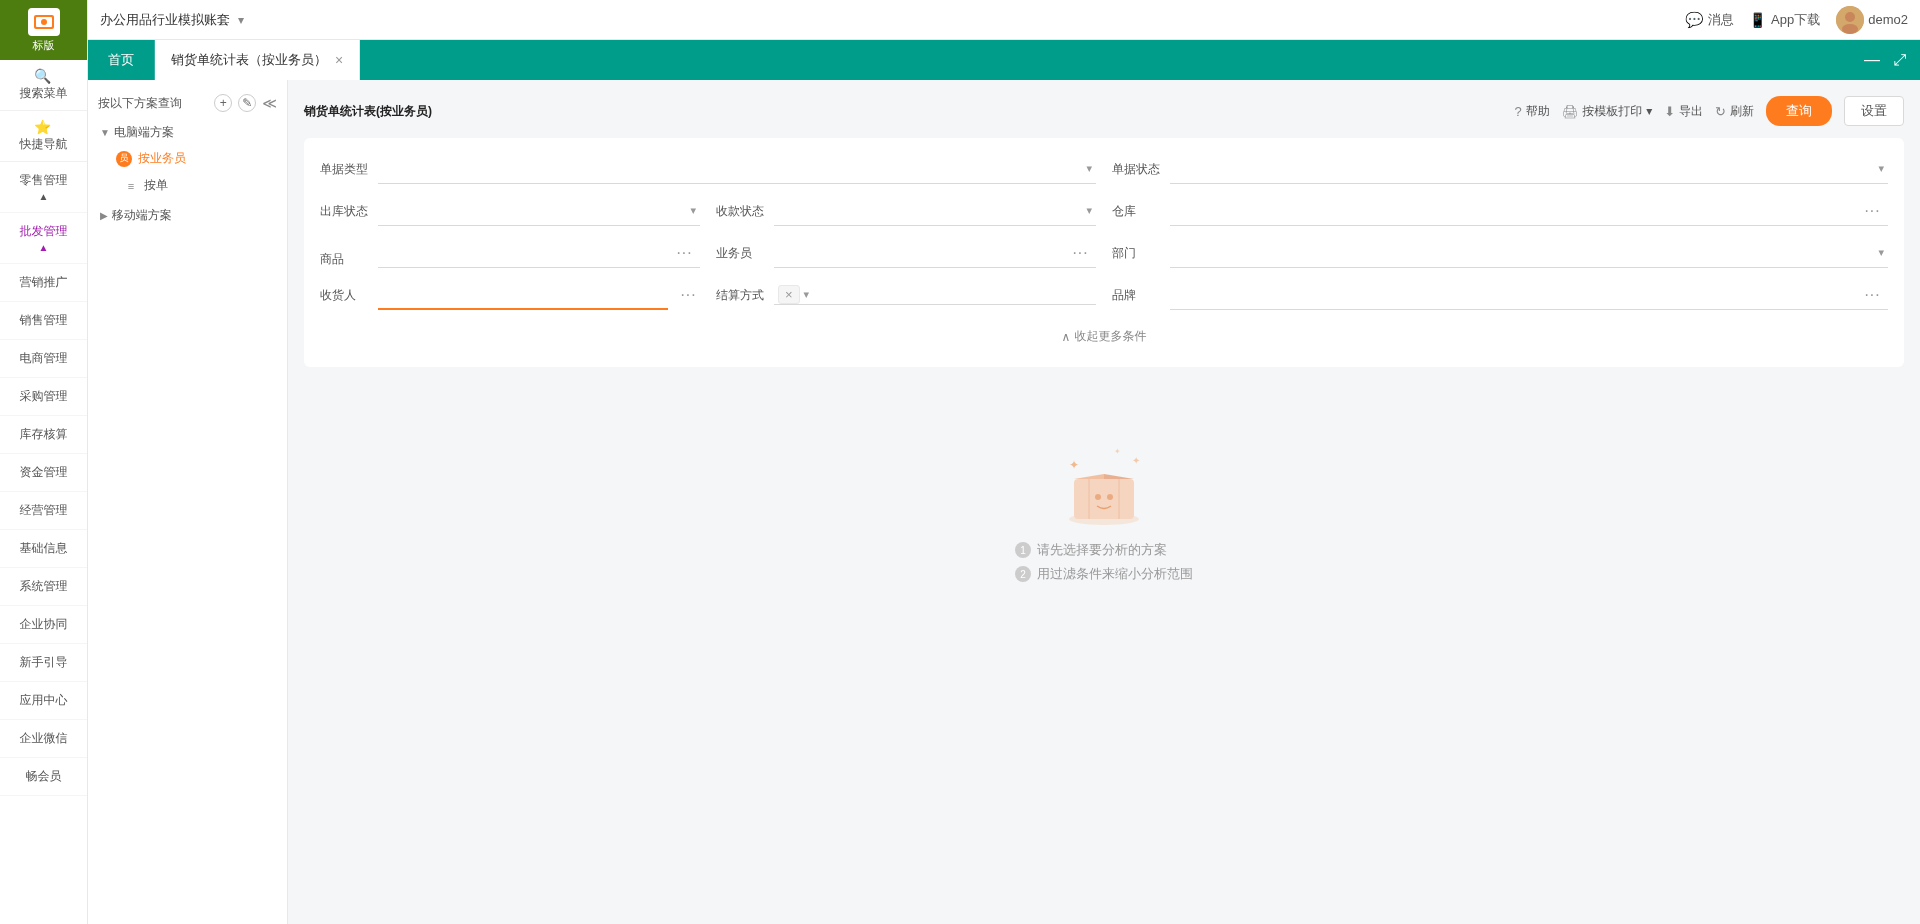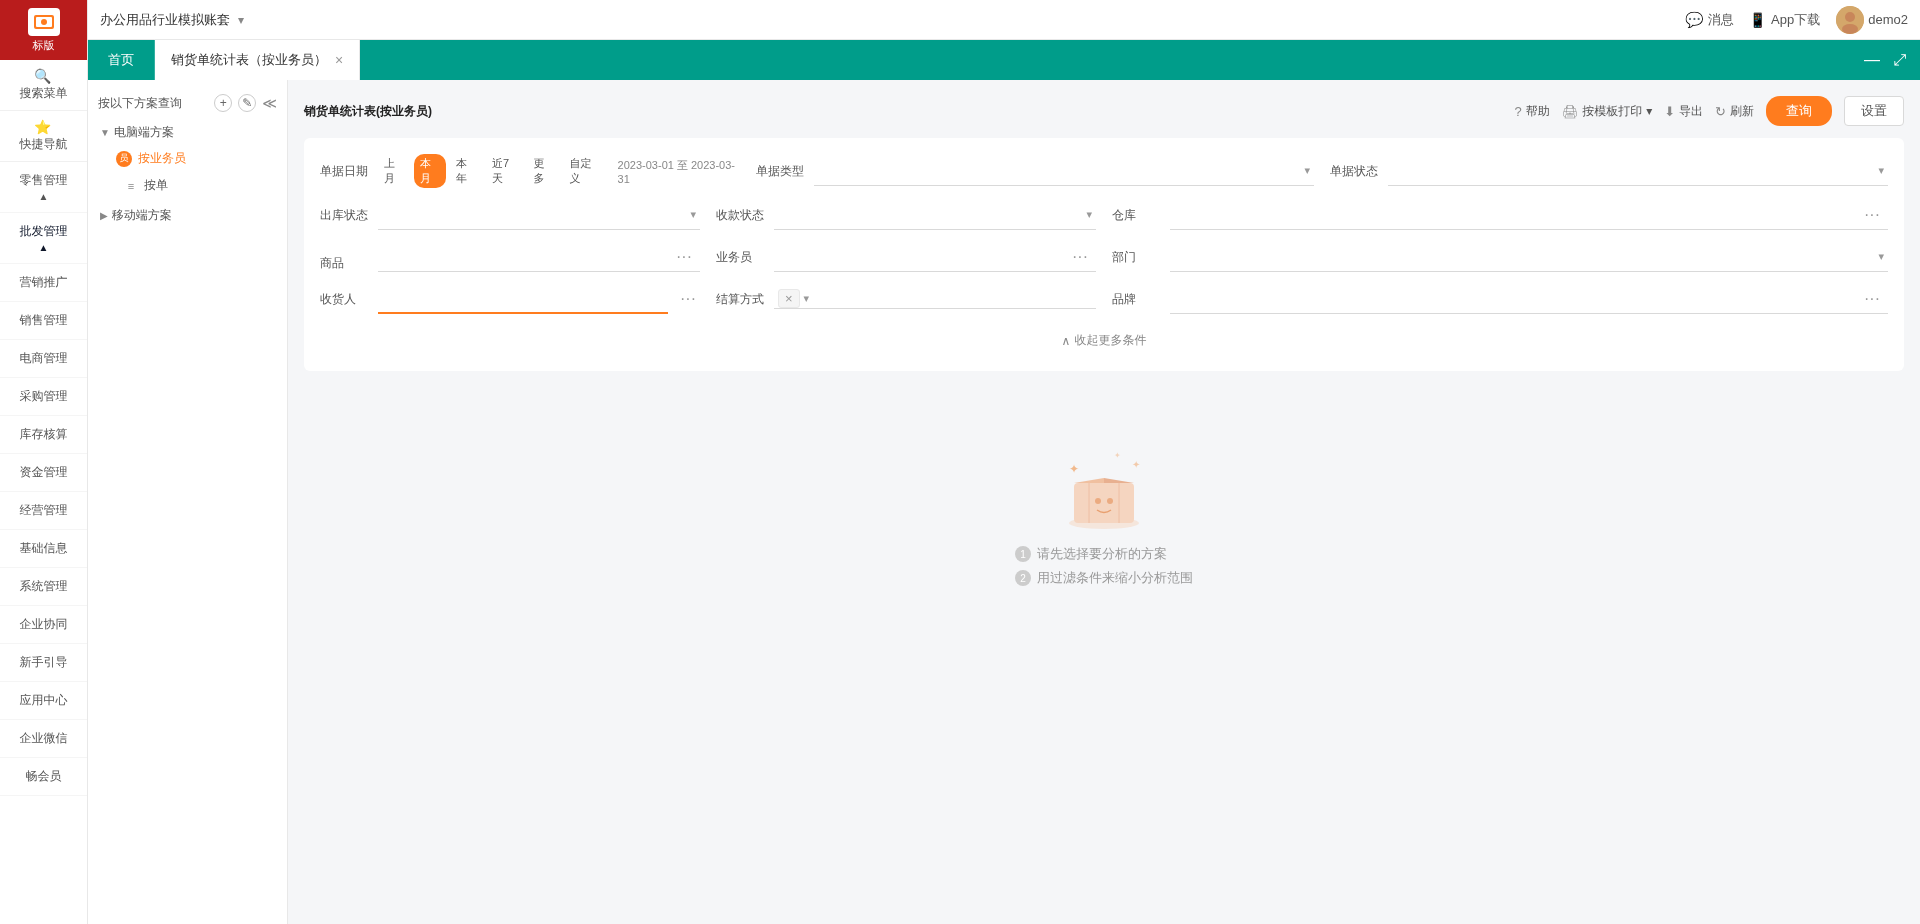--- a/index.html
+++ b/index.html
@@ -14,21 +14,21 @@
       align-items: center;
       padding-top: 0;
       border-right: 1px solid #e8e8e8;
       flex-shrink: 0;
       height: 100%;
       overflow-y: auto;
     }
     .sidebar-logo {
       width: 88px;
       height: 60px;
-      background: #b91c1c;
+      background: #4d7c0f;
       display: flex;
       align-items: center;
       justify-content: center;
       flex-direction: column;
       color: #fff;
       font-size: 11px;
       flex-shrink: 0;
     }
     .sidebar-logo-icon {
       width: 32px;
@@ -65,21 +65,21 @@
       text-align: center;
       font-size: 12px;
       color: #555;
       cursor: pointer;
       border-bottom: 1px solid #f5f5f5;
       display: flex;
       flex-direction: column;
       align-items: center;
       gap: 2px;
     }
-    .sidebar-nav-item.active { color: #0f172a; }
+    .sidebar-nav-item.active { color: #a21caf; }
     .sidebar-nav-item .arrow {
       font-size: 10px;
       display: inline-block;
     }
 
     
     .main-area {
       flex: 1;
       display: flex;
       flex-direction: column;
@@ -697,32 +697,20 @@
             <span>刷新</span>
           </div>
           <button class="btn-query">查询</button>
           <button class="btn-settings">设置</button>
         </div>
       </div>
 
       <div class="filter-area">
 
         <div class="filter-row">
-          <div class="filter-field" style="min-width:420px; max-width:420px;">
-            <span class="filter-label">单据日期</span>
-            <div class="date-tabs">
-              <span class="date-tab">上月</span>
-              <span class="date-tab active">本月</span>
-              <span class="date-tab">本年</span>
-              <span class="date-tab">近7天</span>
-              <span class="date-tab">更多</span>
-              <span class="date-tab">自定义</span>
-            </div>
-            <span class="date-range">2023-03-01 至 2023-03-31</span>
-          </div>
 
           <div class="filter-field">
             <span class="filter-label">单据类型</span>
             <div class="filter-select">
               <span></span>
               <span class="filter-chevron">▾</span>
             </div>
           </div>
 
           <div class="filter-field">

